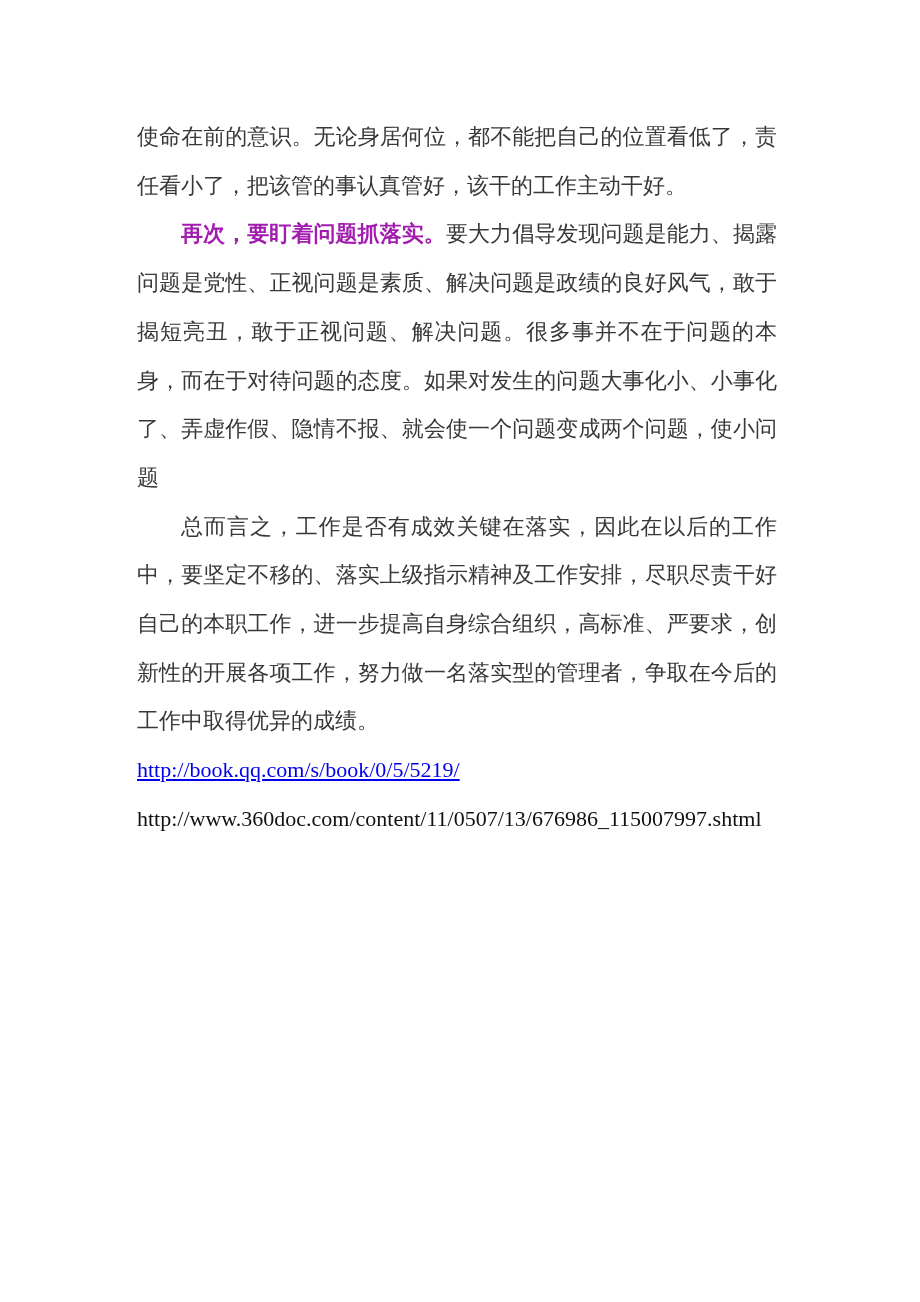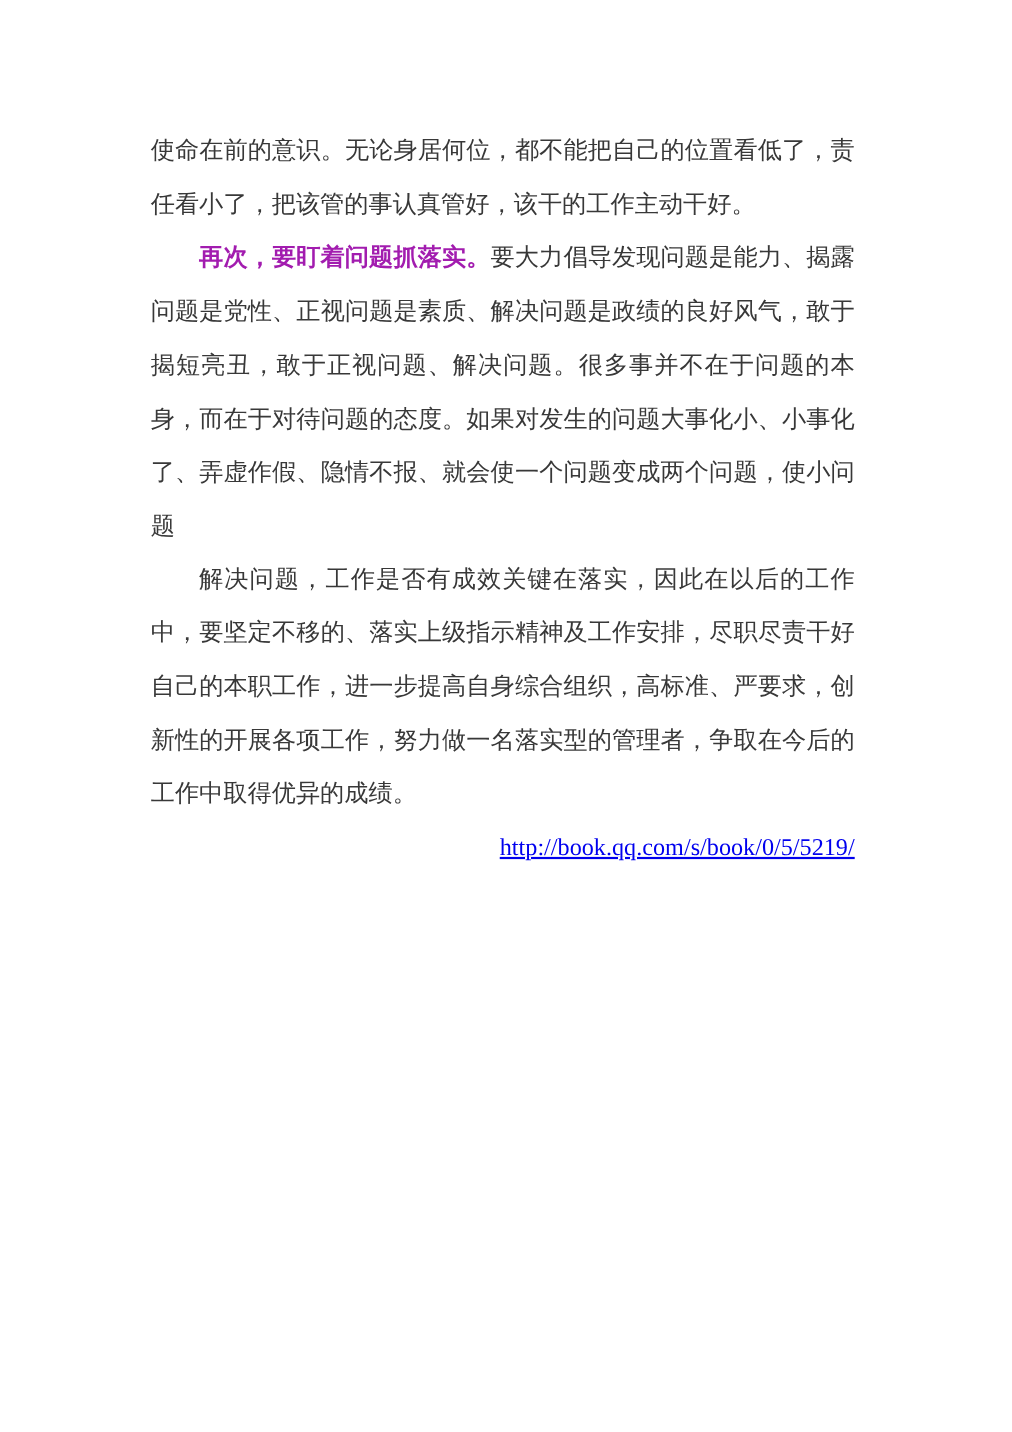--- a/index.html
+++ b/index.html
@@ -31,21 +31,21 @@
     text-justify: inter-character;
   }
   p.indent {
     text-indent: 44px;
   }
   .bold-lead {
     font-weight: bold;
     color: #a21caf;
   }
   p.url-line {
-    text-align: right;
+    text-align: left;
     font-family: "Liberation Serif", "DejaVu Serif", serif;
   }
   a.hyperlink {
     color: #0000ee;
     text-decoration: underline;
     cursor: pointer;
   }
   .url-plain {
     color: #111111;
     text-decoration: none;
@@ -54,19 +54,20 @@
 </head>
 <body>
 
 <div class="page">
   <div class="content">
 
     <p><span>使命在前的意识。无论身居何位，都不能把自己的位置看低了，责任看小了，把该管的事认真管好，该干的工作主动干好。</span></p>
 
     <p class="indent"><span class="bold-lead">再次，要盯着问题抓落实。</span><span>要大力倡导发现问题是能力、揭露问题是党性、正视问题是素质、解决问题是政绩的良好风气，敢于揭短亮丑，敢于正视问题、解决问题。很多事并不在于问题的本身，而在于对待问题的态度。如果对发生的问题大事化小、小事化了、弄虚作假、隐情不报、就会使一个问题变成两个问题，使小问题</span></p>
 
-    <p class="indent"><span>解决问题，工作是否有成效关键在落实，因此在以后的工作中，要坚定不移的、落实上级指示精神及工作安排，尽职尽责干好自己的本职工作，进一步提高自身综合组织，高标准、严要求，创新性的开展各项工作，努力做一名落实型的管理者，争取在今后的工作中取得优异的成绩。</span></p>
+    <p class="indent"><span>总而言之，工作是否有成效关键在落实，因此在以后的工作中，要坚定不移的、落实上级指示精神及工作安排，尽职尽责干好自己的本职工作，进一步提高自身综合组织，高标准、严要求，创新性的开展各项工作，努力做一名落实型的管理者，争取在今后的工作中取得优异的成绩。</span></p>
 
     <p class="url-line"><a class="hyperlink" href="#">http://book.qq.com/s/book/0/5/5219/</a></p>
 
+    <p class="url-line"><span class="url-plain">http://www.360doc.com/content/11/0507/13/676986_115007997.shtml</span></p>
 
   </div>
 </div>
 
 </body></html>

